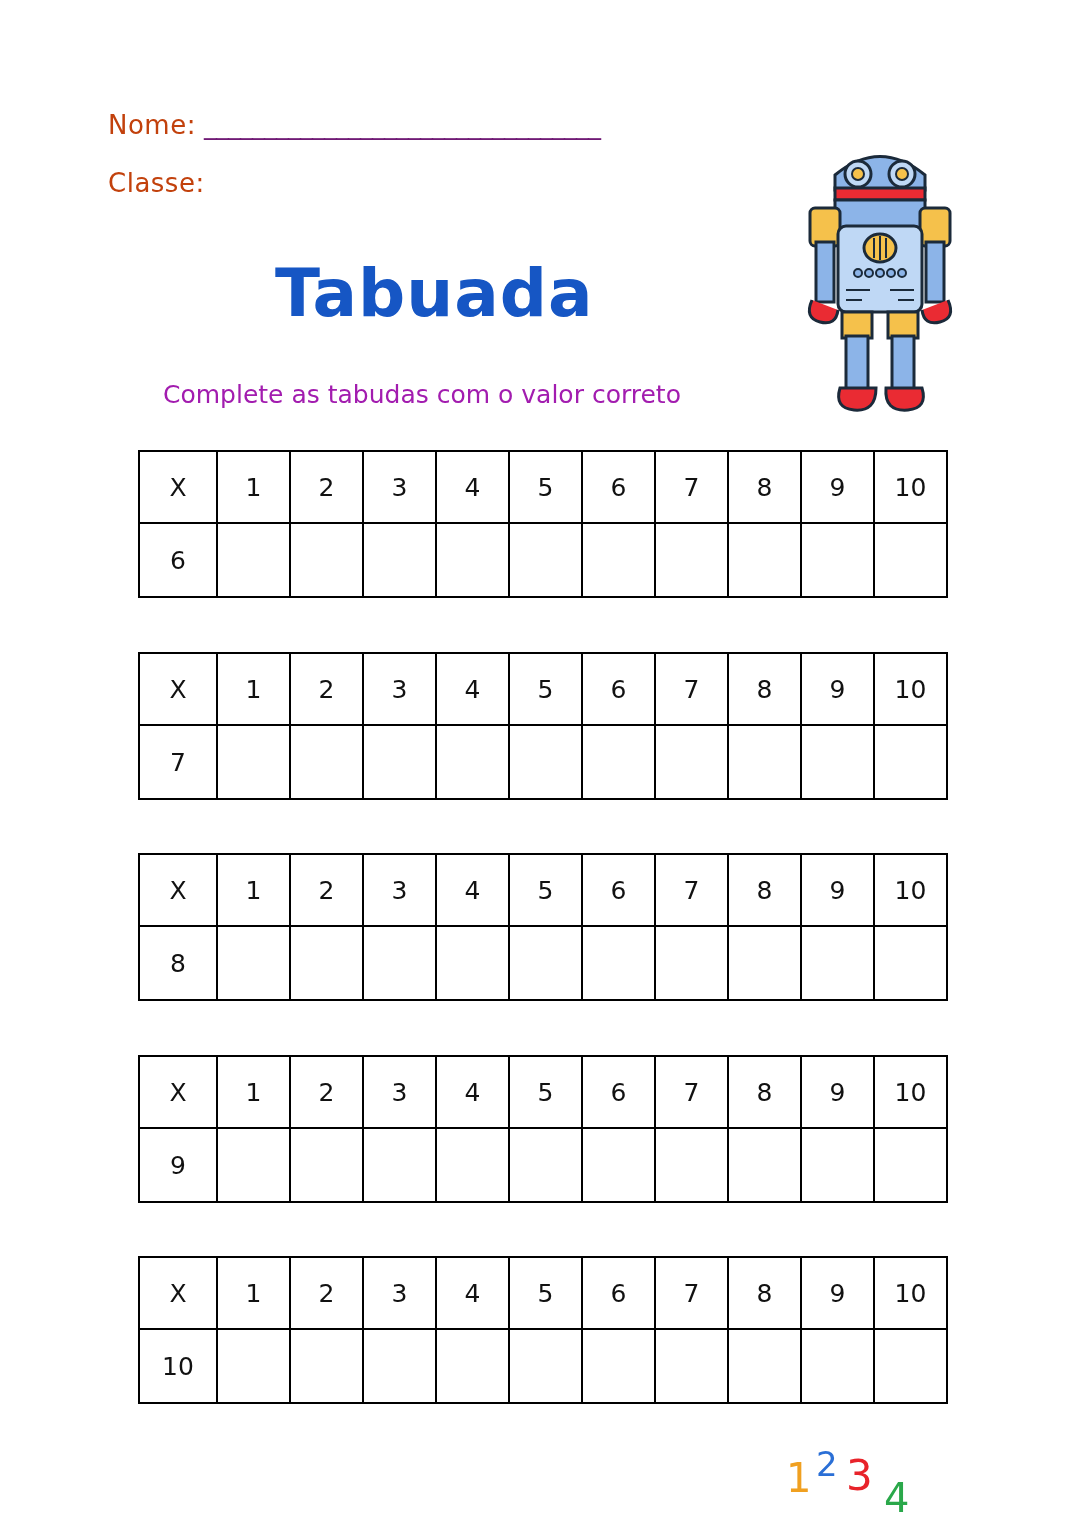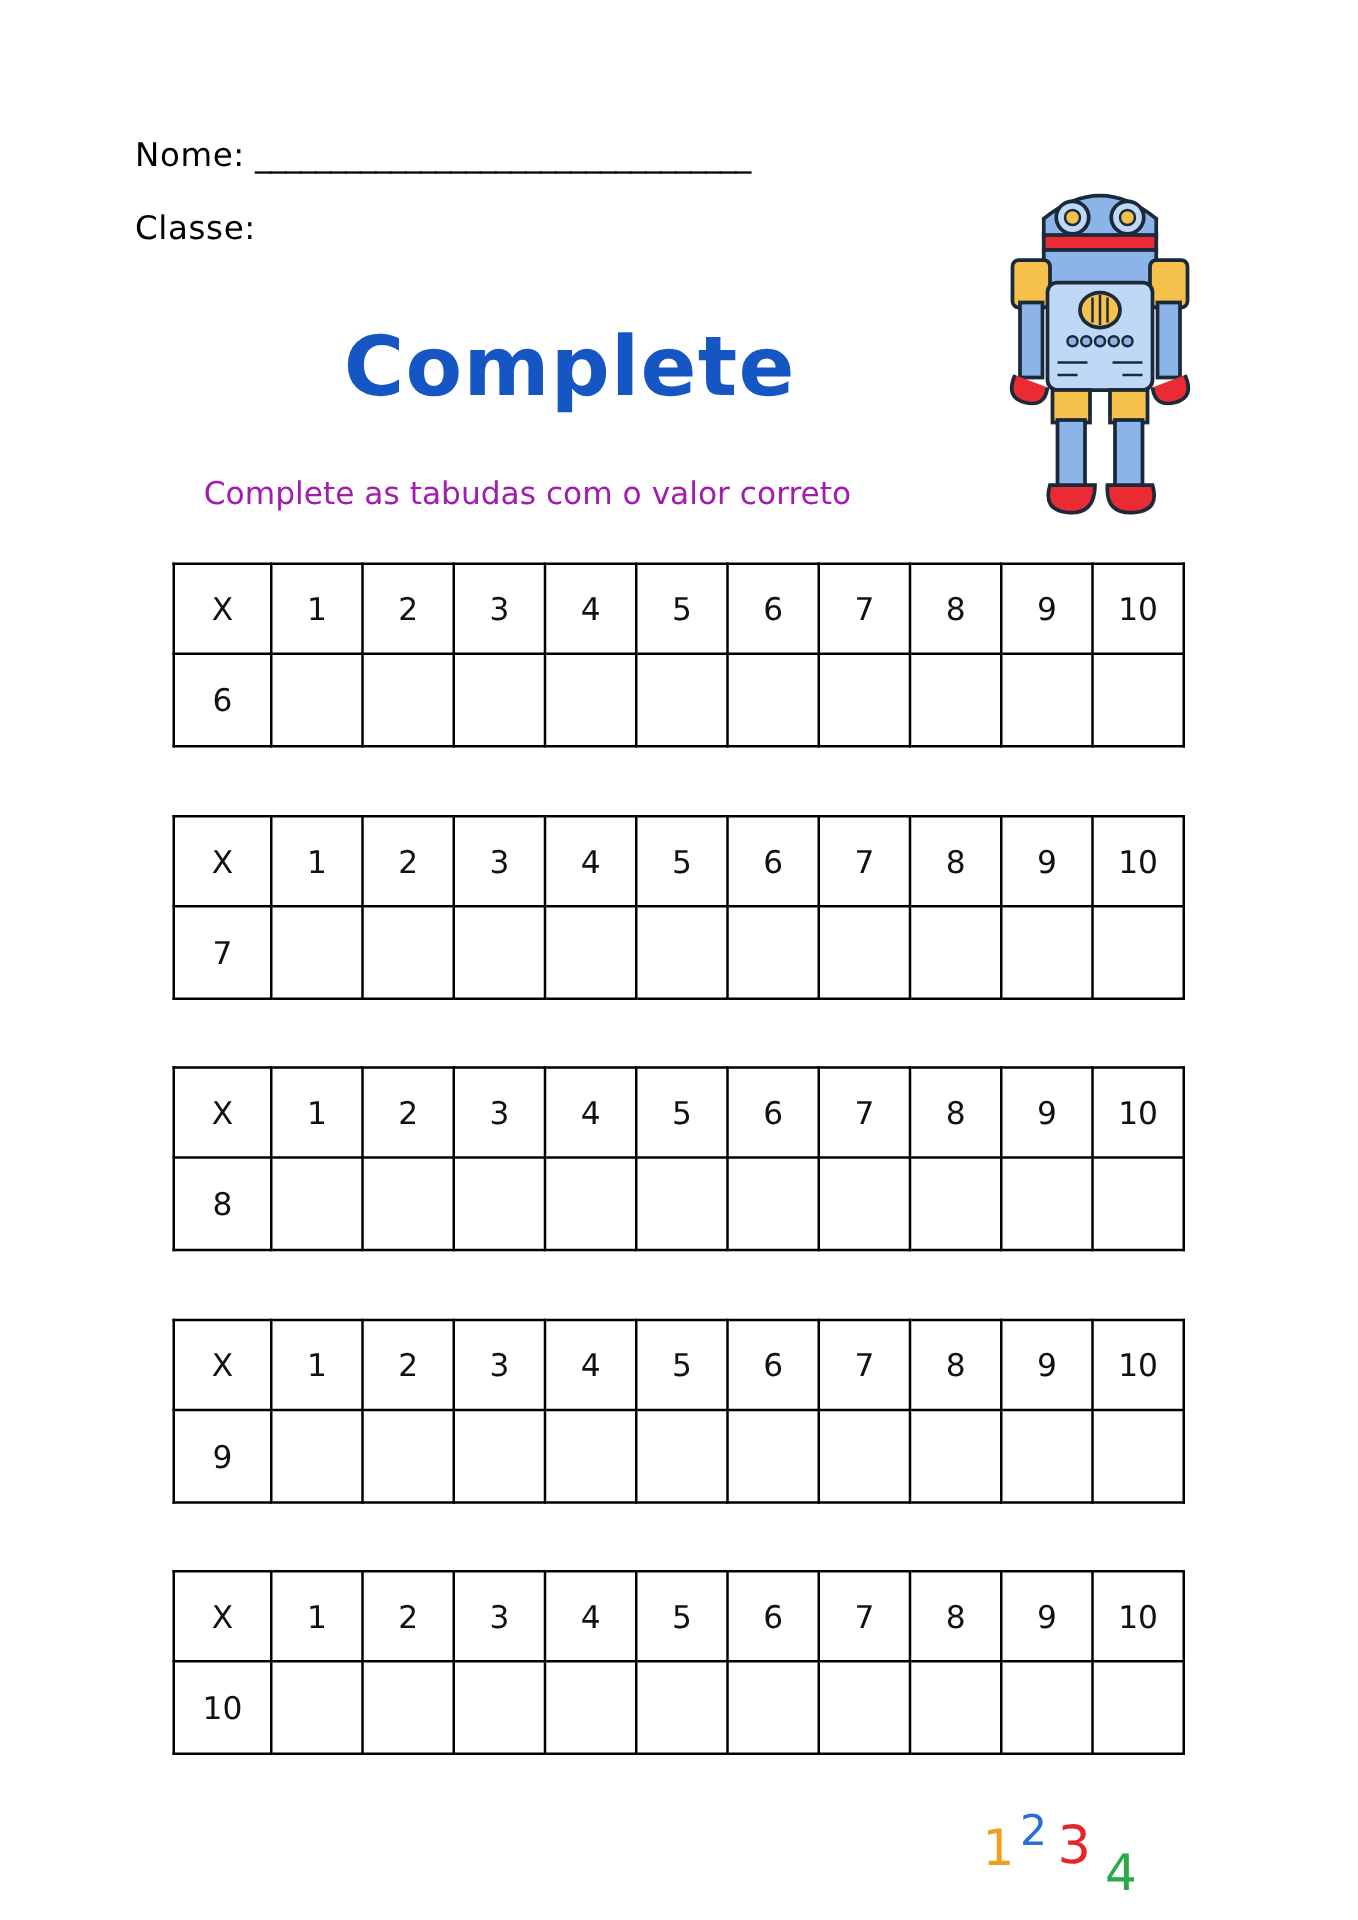--- a/index.html
+++ b/index.html
@@ -23,26 +23,26 @@
 
   
   .field-row {
     position: absolute;
     display: flex;
     align-items: baseline;
     white-space: nowrap;
   }
   .field-label {
     font-size: 26px;
-    color: #000000;
+    color: #c2410c;
     letter-spacing: 0.5px;
   }
   .field-line {
     font-size: 26px;
-    color: #000000;
+    color: #701a75;
     margin-left: 8px;
     letter-spacing: -1px;
   }
   #field-nome { left: 108px; top: 110px; }
   #field-classe { left: 108px; top: 168px; }
 
   
   .title {
     position: absolute;
     left: 275px;
@@ -114,21 +114,21 @@
 
   <div class="field-row" id="field-nome">
     <span class="field-label">Nome:</span>
     <span class="field-line">_________________________________</span>
   </div>
 
   <div class="field-row" id="field-classe">
     <span class="field-label">Classe:</span>
   </div>
 
-  <div class="title">Complete</div>
+  <div class="title">Tabuada</div>
 
   <div class="instruction">Complete as tabudas com o valor correto</div>
 
   <div class="robot">
     <svg viewBox="0 0 180 290" width="180" height="290" xmlns="http://www.w3.org/2000/svg">
 
       <path d="M45 45 Q90 8 135 45 L135 60 L45 60 Z" fill="#8cb4e8" stroke="#1b2a3a" stroke-width="3"></path>
       <rect x="45" y="58" width="90" height="12" fill="#ea2b33" stroke="#1b2a3a" stroke-width="3"></rect>
       <rect x="45" y="70" width="90" height="28" fill="#8cb4e8" stroke="#1b2a3a" stroke-width="3"></rect>
 

